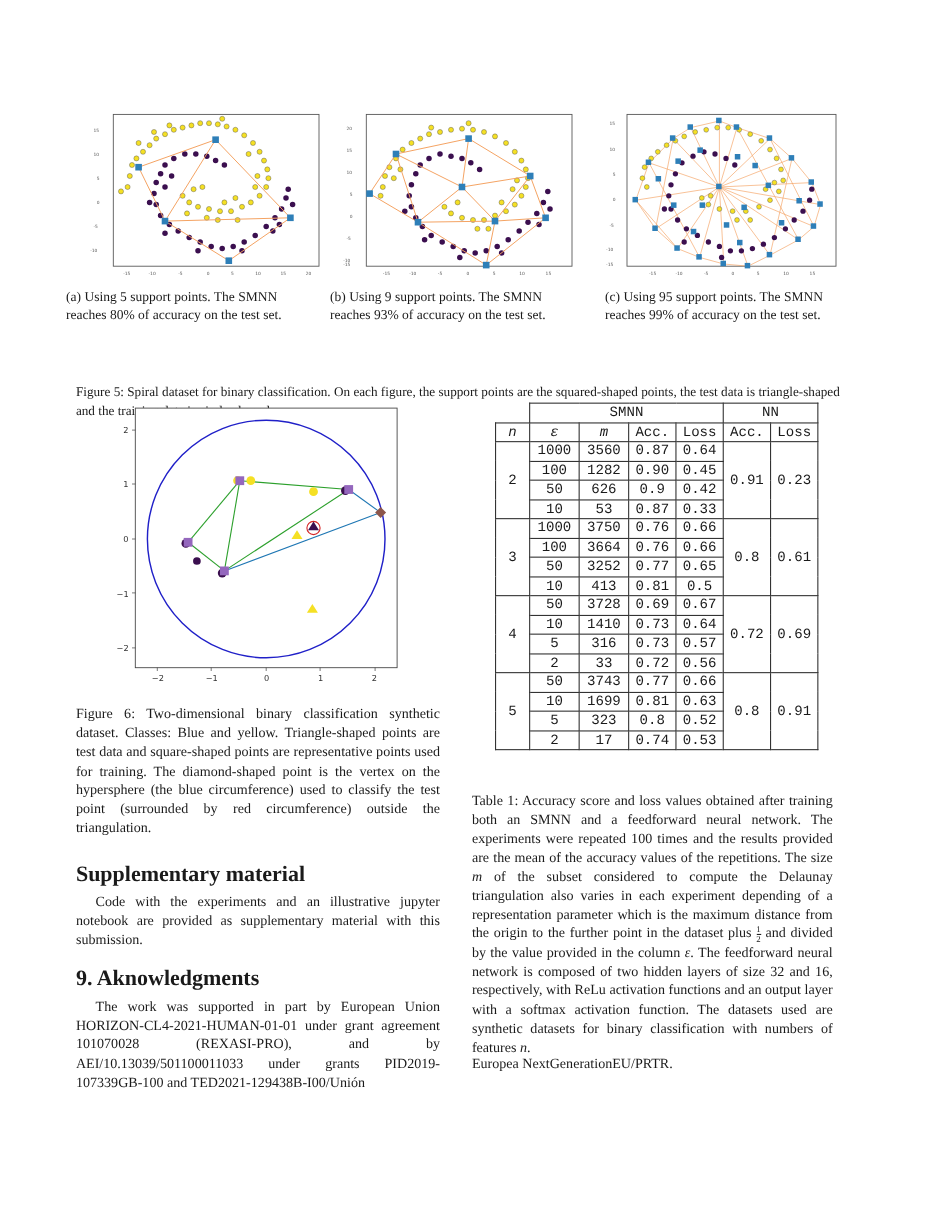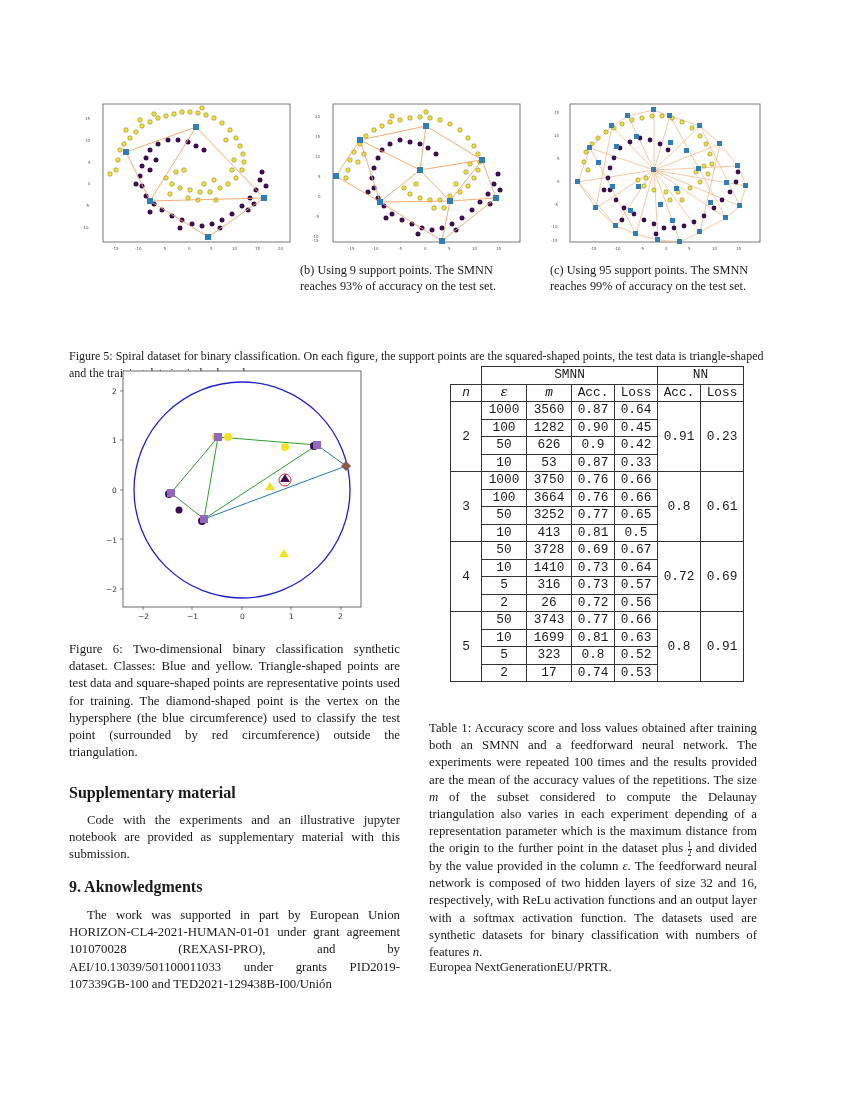--- a/index.html
+++ b/index.html
@@ -2,21 +2,21 @@
 <html><head>
 <meta charset="utf-8">
 <style>
   html, body { margin: 0; padding: 0; background: #ffffff; }
   body { width: 850px; height: 1100px; position: relative; overflow: hidden;
          font-family: "Liberation Serif", serif; color: #1a1a1a; }
   .abs { position: absolute; }
   .subfig-caption { font-size: 12.3px; line-height: 16px; }
   .fig5-caption { font-size: 12px; line-height: 17px; margin-top: 45px; }
   .col-text { font-size: 12.8px; line-height: 17.2px; text-align: justify; }
-  .h2 { font-size: 16px; font-weight: bold; }
+  .h2 { font-size: 20px; font-weight: bold; }
   .indent { text-indent: 1.4em; }
   table.t1 { border-collapse: collapse; font-size: 12.8px; font-family: Liberation Mono, monospace; }
   table.t1 td { border: 1px solid #333; text-align: center; padding: 0 4px; height: 16.5px; line-height: 16px; }
   table.t1 .noborder { border: none; }
   .italic { font-style: italic; }
   svg text { font-family: "DejaVu Sans", sans-serif; }
   .frac { display:inline-block; vertical-align: middle; font-size: 8px; line-height: 8px; text-align:center; }
   .frac span { display:block; }
   .frac .num { border-bottom: 1px solid #222; }
 </style>
@@ -140,20 +140,21 @@
         <line x1="70" y1="101" x2="116" y2="27"></line>
       </g>
       <g fill="#2e7fb8">
         <rect x="43" y="49" width="6" height="6"></rect>
           <rect x="113" y="24" width="6" height="6"></rect>
         <rect x="67" y="98" width="6" height="6"></rect>
           <rect x="125" y="134" width="6" height="6"></rect>
           <rect x="181" y="95" width="6" height="6"></rect>
       </g>
     </svg>
+    <div class="abs subfig-caption" style="left:-20px;top:162px;width:220px;">(a) Using 5 support points. The SMNN reaches 80% of accuracy on the test set.</div>
   </div>
 
   <div class="abs" style="left:250px;top:0;width:215px;height:160px;">
     <svg width="215" height="160">
       <rect x="23" y="4" width="187" height="138" fill="#fff" stroke="#555" stroke-width="0.8"></rect>
       <g font-size="4" fill="#555">
         <text x="5" y="18">20</text>
           <text x="5" y="38">15</text>
           <text x="5" y="58">10</text>
           <text x="8" y="78">5</text>
@@ -590,21 +591,21 @@
       <td>0.64</td>
     </tr>
     <tr>
       <td>5</td>
       <td>316</td>
       <td>0.73</td>
       <td>0.57</td>
     </tr>
     <tr>
       <td>2</td>
-      <td>26</td>
+      <td>33</td>
       <td>0.72</td>
       <td>0.56</td>
     </tr>
 
     <tr>
       <td rowspan="4">5</td>
       <td>50</td>
       <td>3743</td>
       <td>0.77</td>
       <td>0.66</td>

